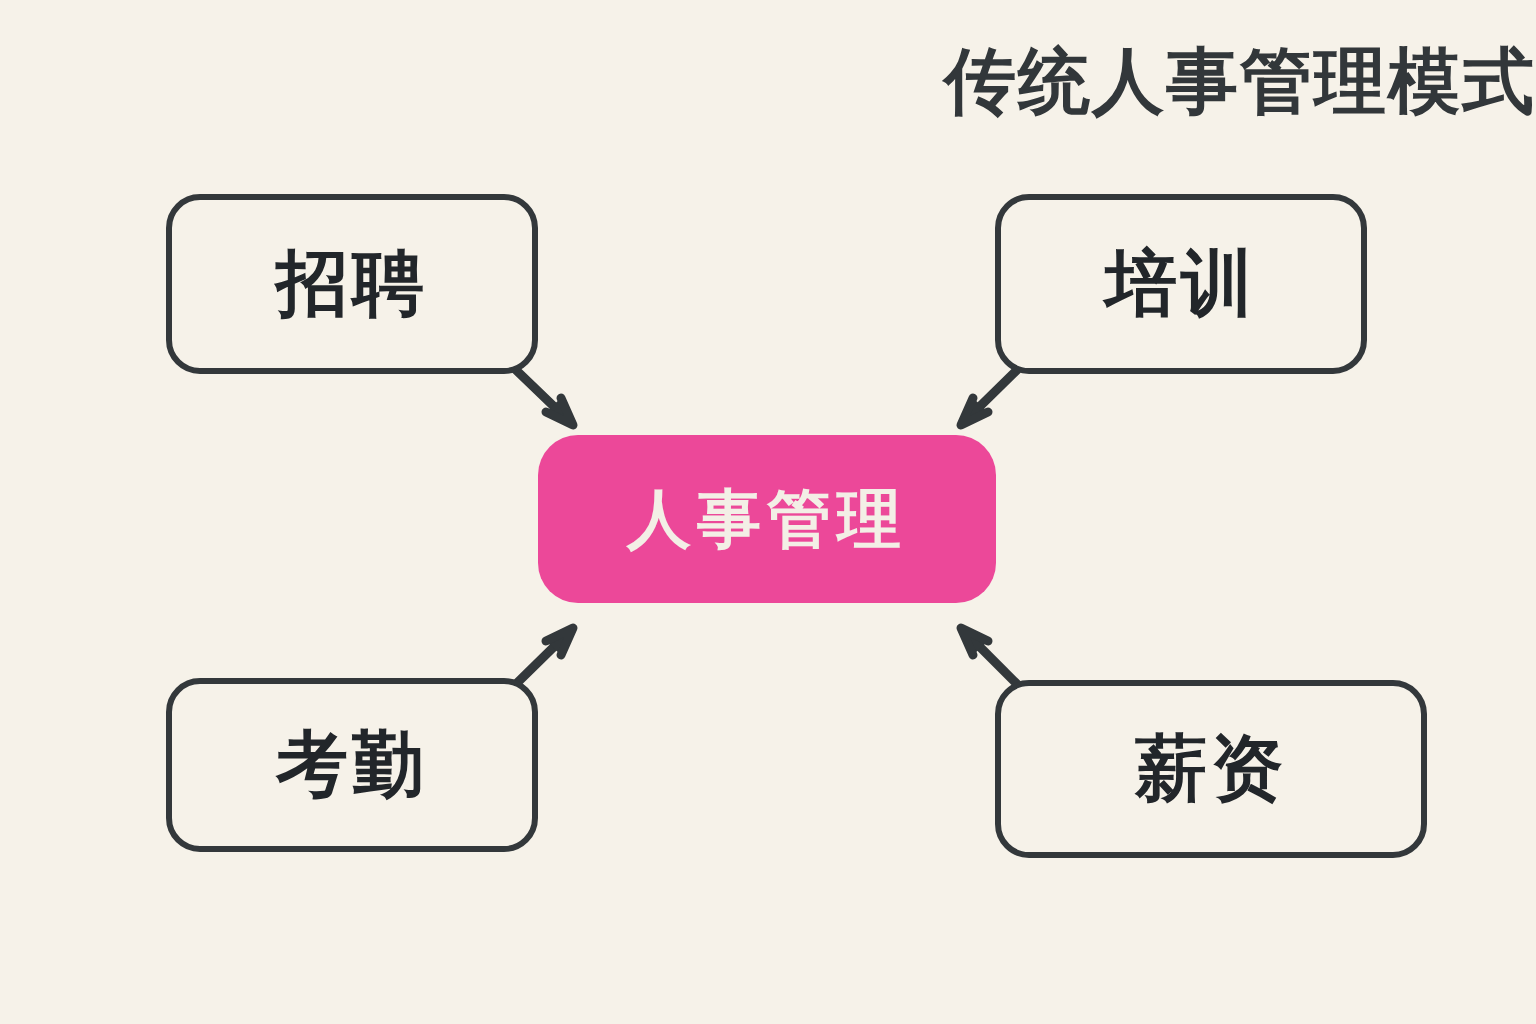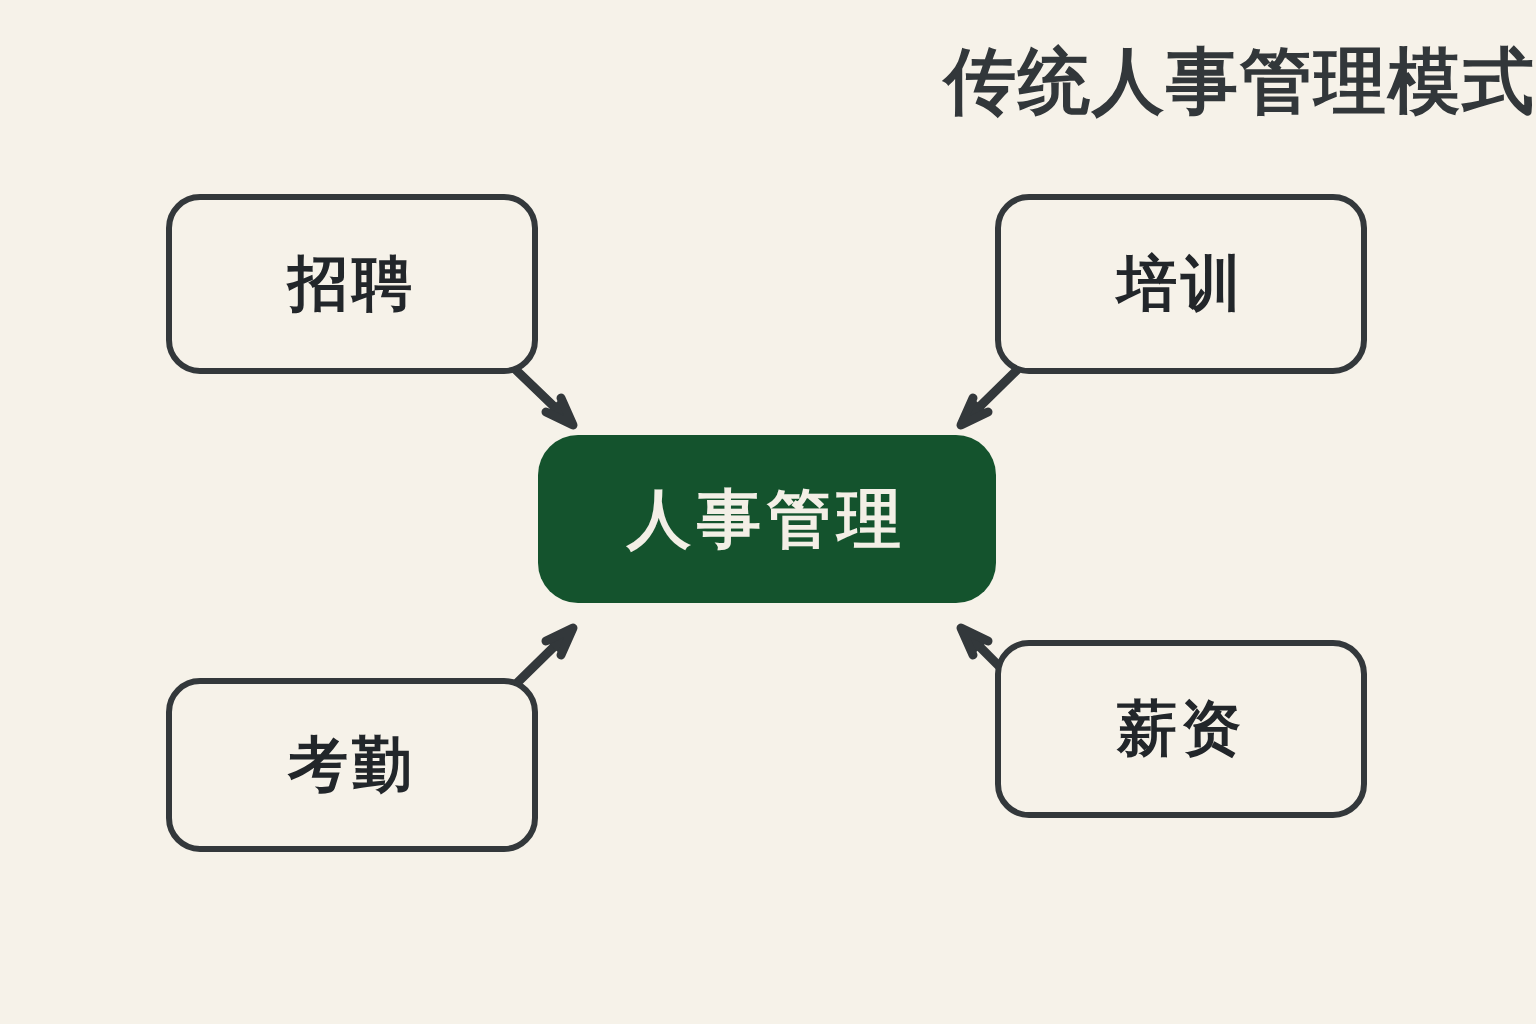--- a/index.html
+++ b/index.html
@@ -57,39 +57,39 @@
     letter-spacing: 4px;
     white-space: nowrap;
   }
   
   .node-leaf {
     background: #f6f2e9;
     border: 6px solid #33383b;
     border-radius: 34px;
   }
   .node-leaf .node-label {
-    font-size: 60px;
+    font-size: 72px;
     color: #22262a;
   }
   
   .node-center {
-    background: #14532d;
+    background: #ec4899;
     border: none;
     border-radius: 40px;
   }
   .node-center .node-label {
     font-size: 64px;
     color: #f3efe6;
     letter-spacing: 6px;
   }
   
   #node-recruitment { left: 166px; top: 194px;  width: 372px; height: 180px; }
   #node-training    { left: 995px; top: 194px;  width: 372px; height: 180px; }
   #node-attendance  { left: 166px; top: 678px;  width: 372px; height: 174px; }
-  #node-salary      { left: 995px; top: 640px;  width: 372px; height: 178px; }
+  #node-salary      { left: 995px; top: 680px;  width: 432px; height: 178px; }
   #node-core        { left: 538px; top: 435px;  width: 458px; height: 168px; }
 </style>
 </head>
 <body>
 
 <div id="diagram-root">
 
   <div class="diagram-title">传统人事管理模式</div>
 
   <svg id="arrow-layer" viewBox="0 0 1536 1024" width="1536" height="1024" xmlns="http://www.w3.org/2000/svg">

